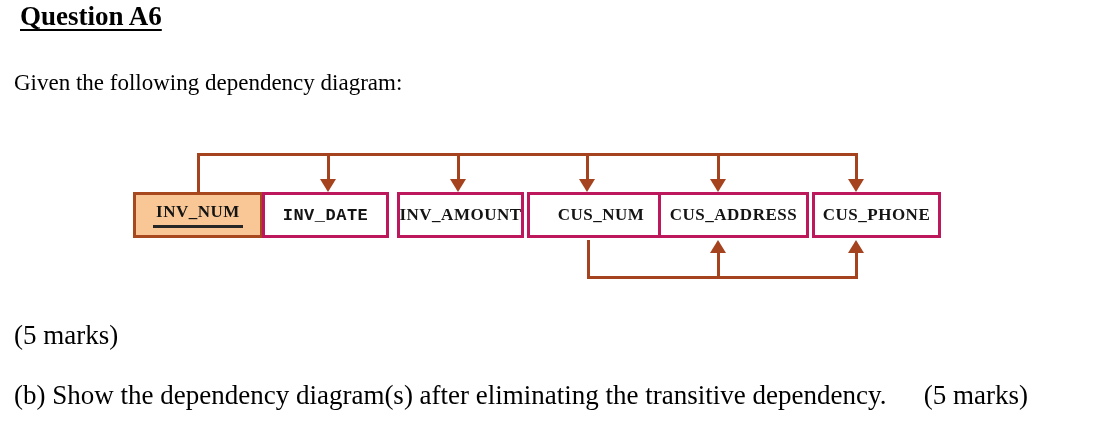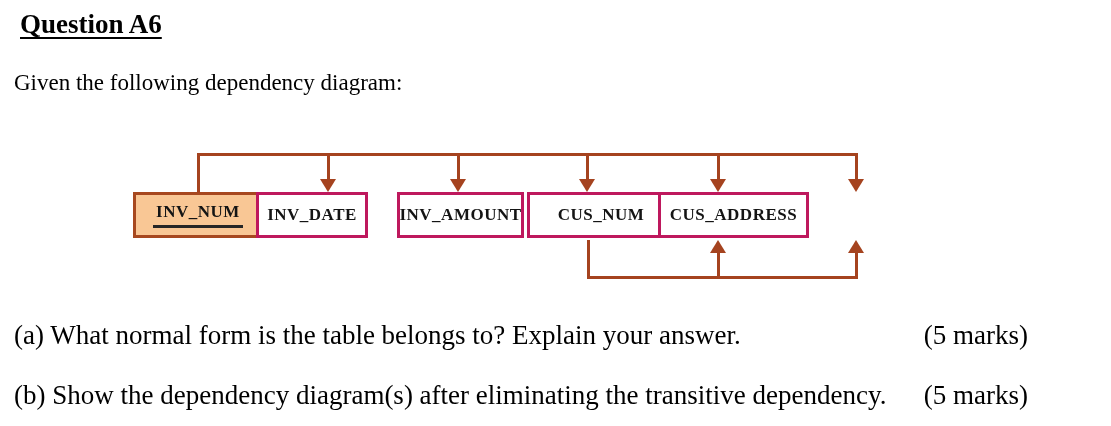--- a/index.html
+++ b/index.html
@@ -7,21 +7,21 @@
     position: relative;
     width: 1111px;
     height: 426px;
     background: #ffffff;
     font-family: "Liberation Serif", serif;
     color: #000000;
     overflow: hidden;
   }
   .title {
     position: absolute;
-    left: 20px; top: 9px;
+    left: 20px; top: 1px;
     font-size: 27px;
     font-weight: bold;
     text-decoration: underline;
     text-underline-offset: 4px;
   }
   .intro {
     position: absolute;
     left: 14px; top: 70px;
     font-size: 23px;
   }
@@ -87,31 +87,34 @@
 <div class="page">
 
   <div class="title">Question A6</div>
   <div class="intro">Given the following dependency diagram:</div>
 
   <div class="diagram">
 
     <div class="fbox keybox" style="left:133px; width:130px;">
       <span class="lbl">INV_NUM</span>
     </div>
-    <div class="fbox" style="left:256px; width:112px;">
+    <div class="fbox" style="left:262px; width:127px;font-family:Liberation Mono, monospace;">
       <span class="lbl">INV_DATE</span>
     </div>
     <div class="fbox" style="left:397px; width:127px;align-items:center;">
       <span class="lbl">INV_AMOUNT</span>
     </div>
     <div class="fbox" style="left:527px; width:148px;">
       <span class="lbl">CUS_NUM</span>
     </div>
     <div class="fbox" style="left:658px; width:151px;">
       <span class="lbl">CUS_ADDRESS</span>
+    </div>
+    <div class="fbox" style="left:812px; width:129px;">
+      <span class="lbl">CUS_PHONE</span>
     </div>
 
     <div class="line" style="left:197px; top:153px; width:661px; height:3px;"></div>
     <div class="line" style="left:197px; top:153px; width:3px; height:40px;"></div>
 
     <div class="line" style="left:327px; top:153px; width:3px; height:28px;"></div>
     <div class="arrowhead-down" style="left:320px; top:179px;"></div>
 
     <div class="line" style="left:457px; top:153px; width:3px; height:28px;"></div>
     <div class="arrowhead-down" style="left:450px; top:179px;"></div>
@@ -130,21 +133,20 @@
 
     <div class="arrowhead-up" style="left:710px; top:240px;"></div>
     <div class="line" style="left:717px; top:251px; width:3px; height:27px;"></div>
 
     <div class="arrowhead-up" style="left:848px; top:240px;"></div>
     <div class="line" style="left:855px; top:251px; width:3px; height:27px;"></div>
 
   </div>
 
   <div class="qrow qa">
-    <span>(a) What normal form is the table belongs to? Explain your answer.</span>
     <span>(5 marks)</span>
   </div>
   <div class="qrow qb">
     <span>(b) Show the dependency diagram(s) after eliminating the transitive dependency.</span>
     <span>(5 marks)</span>
   </div>
 
 </div>
 
 </body></html>

